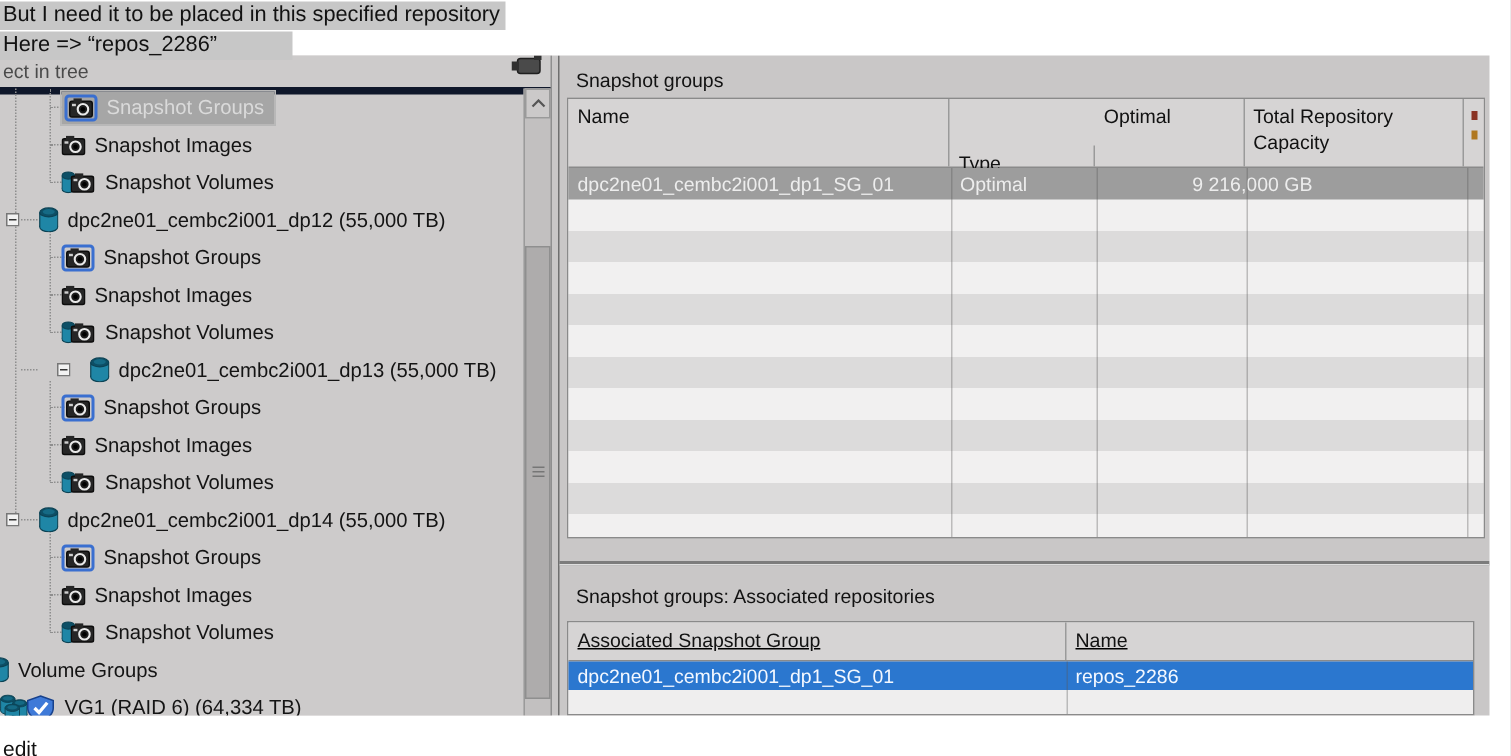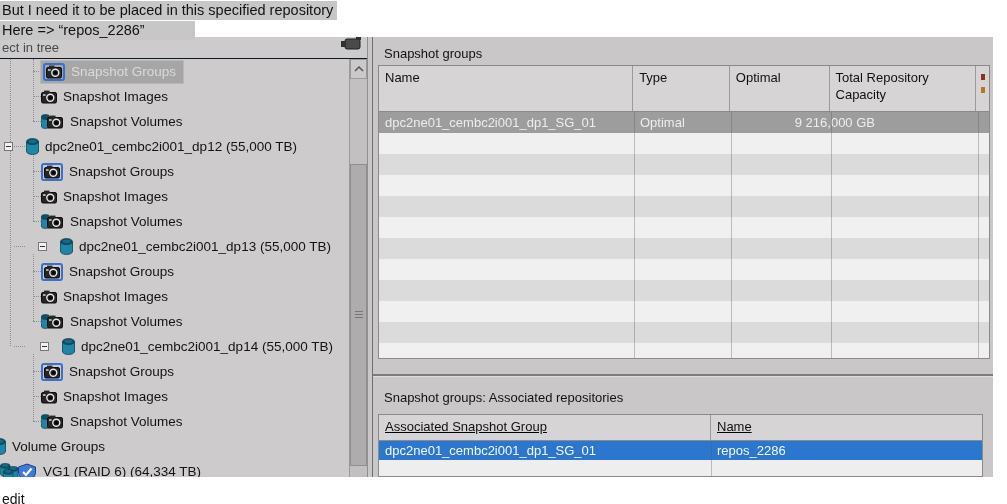--- a/index.html
+++ b/index.html
@@ -11,21 +11,21 @@
   .ovl .hl{background:#c7c7c7;padding:1px 4px 2px 2px;display:inline-block;}
   #ovl1{top:1px;}
   #ovl2{top:21px;}
   #ovl2 .hl{padding-right:50px;}
 
   
   #appwin{position:absolute;left:0;top:37px;width:993px;height:440px;background:#c9c7c7;overflow:hidden;z-index:1;}
 
   
   #treepanel{position:absolute;left:0;top:0;width:368px;height:440px;background:#cdcbcb;}
-  #treehdr{position:absolute;left:0;top:0;width:368px;height:21px;border-bottom:1px solid #0f172a;}
+  #treehdr{position:absolute;left:0;top:0;width:368px;height:21px;border-bottom:5px solid #0f172a;}
   #treehdr .txt{position:absolute;left:2px;top:3px;font-size:13px;color:#4a4a4a;}
   #treehdr .hico{position:absolute;left:341px;top:-2px;}
   #treeborder{position:absolute;left:367px;top:0;width:1px;height:440px;background:#8f8f8f;}
 
   .trow{position:absolute;left:0;width:347px;height:25px;display:flex;align-items:center;font-size:13.5px;color:#141414;z-index:5;}
   .lvl2{padding-left:41px;}
   .lvl1{padding-left:4px;}
   .lvl0{padding-left:0;}
   .tlabel{margin-left:6px;white-space:nowrap;}
   .selwrap{display:inline-flex;align-items:center;background:#a6a6a6;padding:2px 7px 2px 2px;outline:1px solid #b8b8b8;}
@@ -261,21 +261,21 @@
           <span class="cyl"><svg width="9" height="15">
                 <use href="#cylsm"></use>
               </svg></span>
           <span class="cam"><svg width="16" height="14">
                 <use href="#cam"></use>
               </svg></span>
         </span>
         <span class="tlabel">Snapshot Volumes</span>
       </div>
 
-      <div class="trow lvl1" style="top:297px;margin-left:36px;">
+      <div class="trow lvl1" style="top:297px;">
         <span class="icobox">
             <svg width="9" height="9">
               <rect x="0.5" y="0.5" width="8" height="8" fill="#f2f2f2" stroke="#777"></rect>
               <line x1="2" y1="4.5" x2="7" y2="4.5" stroke="#333"></line>
             </svg>
           </span>
         <span class="icobox expgap">
             <svg width="13" height="17">
               <use href="#cylbig"></use>
             </svg>
@@ -356,21 +356,21 @@
     </div>
 
     <div id="vdivider"></div>
     <div id="hdivider"></div>
 
     <div id="t1title" class="paneltitle">Snapshot groups</div>
 
     <div id="tbl1" class="tbl">
       <div class="thead">
         <div class="th" style="width:255px;">Name</div>
-        <div class="th" style="width:97px;">Type</div>
+        <div class="th" style="width:97px;margin-top:31px;">Type</div>
         <div class="th" style="width:100px;">Optimal</div>
         <div class="th" style="width:147px;">Total Repository Capacity</div>
         <div class="th" style="width:13px;padding:4px 1px;"></div>
       </div>
       <div class="stripes1"></div>
       <div class="selrow">
         <div class="td" style="width:255px;">dpc2ne01_cembc2i001_dp1_SG_01</div>
         <div class="td" style="width:100px;">Optimal</div>
         <div class="td num" style="width:147px;">9 216,000 GB</div>
       </div>

